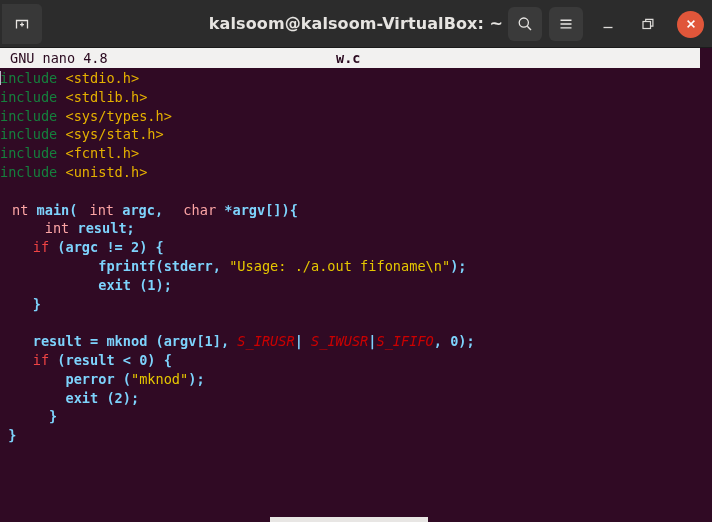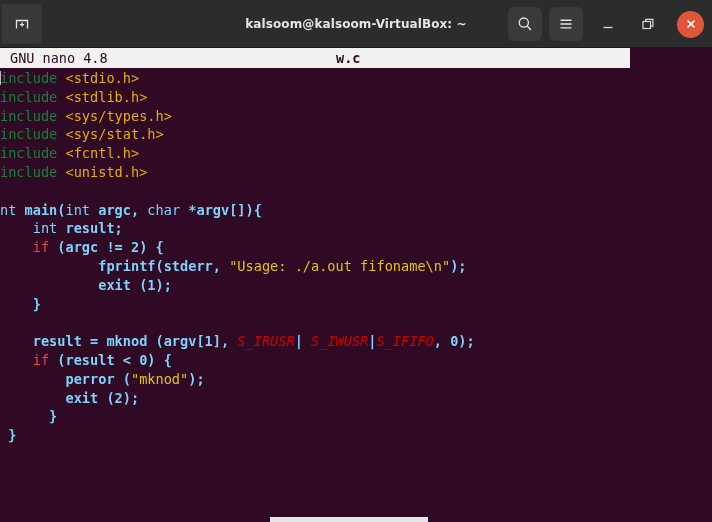--- a/index.html
+++ b/index.html
@@ -51,21 +51,21 @@
 
   .titlebar-title {
     position: absolute;
     left: 0;
     right: 0;
     top: 0;
     height: 48px;
     line-height: 48px;
     text-align: center;
     color: #e6e4e1;
-    font-size: 12px;
+    font-size: 16px;
     font-weight: bold;
     font-family: "DejaVu Sans", sans-serif;
     pointer-events: none;
     letter-spacing: 0.1px;
   }
 
   .tb-right {
     position: absolute;
     right: 0;
     top: 0;
@@ -107,21 +107,21 @@
     margin-left: 14px;
   }
 
   .ico { display: block; }
 
   
   .nano-header {
     position: relative;
     height: 20px;
     background: #f2f1f0;
-    width: 630px;
+    width: 700px;
     overflow: hidden;
   }
 
   .nano-header .nh-version {
     position: absolute;
     left: 10px;
     top: 0;
     line-height: 20px;
     color: #2b0a20;
     font-family: "DejaVu Sans Mono", monospace;
@@ -163,21 +163,21 @@
     width: 1px;
     height: 14px;
     background: #bdb6c9;
     vertical-align: -2px;
     margin-right: -1px;
   }
 
   
   .t-pre   { color: #15803d; }
   .t-hdr   { color: #e5b100; margin-top: 40px; }
-  .t-kw    { color: #7dd3fc; }
+  .t-kw    { color: #fca5a5; padding-left: 12px; }
   .t-ctl   { color: #ef4444; }
   .t-str   { color: #e5c700; }
   .t-macro { color: #cc0000; font-style: italic; }
   .t-txt   { color: #7dd3fc; font-weight: bold; }
 
   
   .bottom-stub {
     position: absolute;
     left: 270px;
     bottom: 0;

